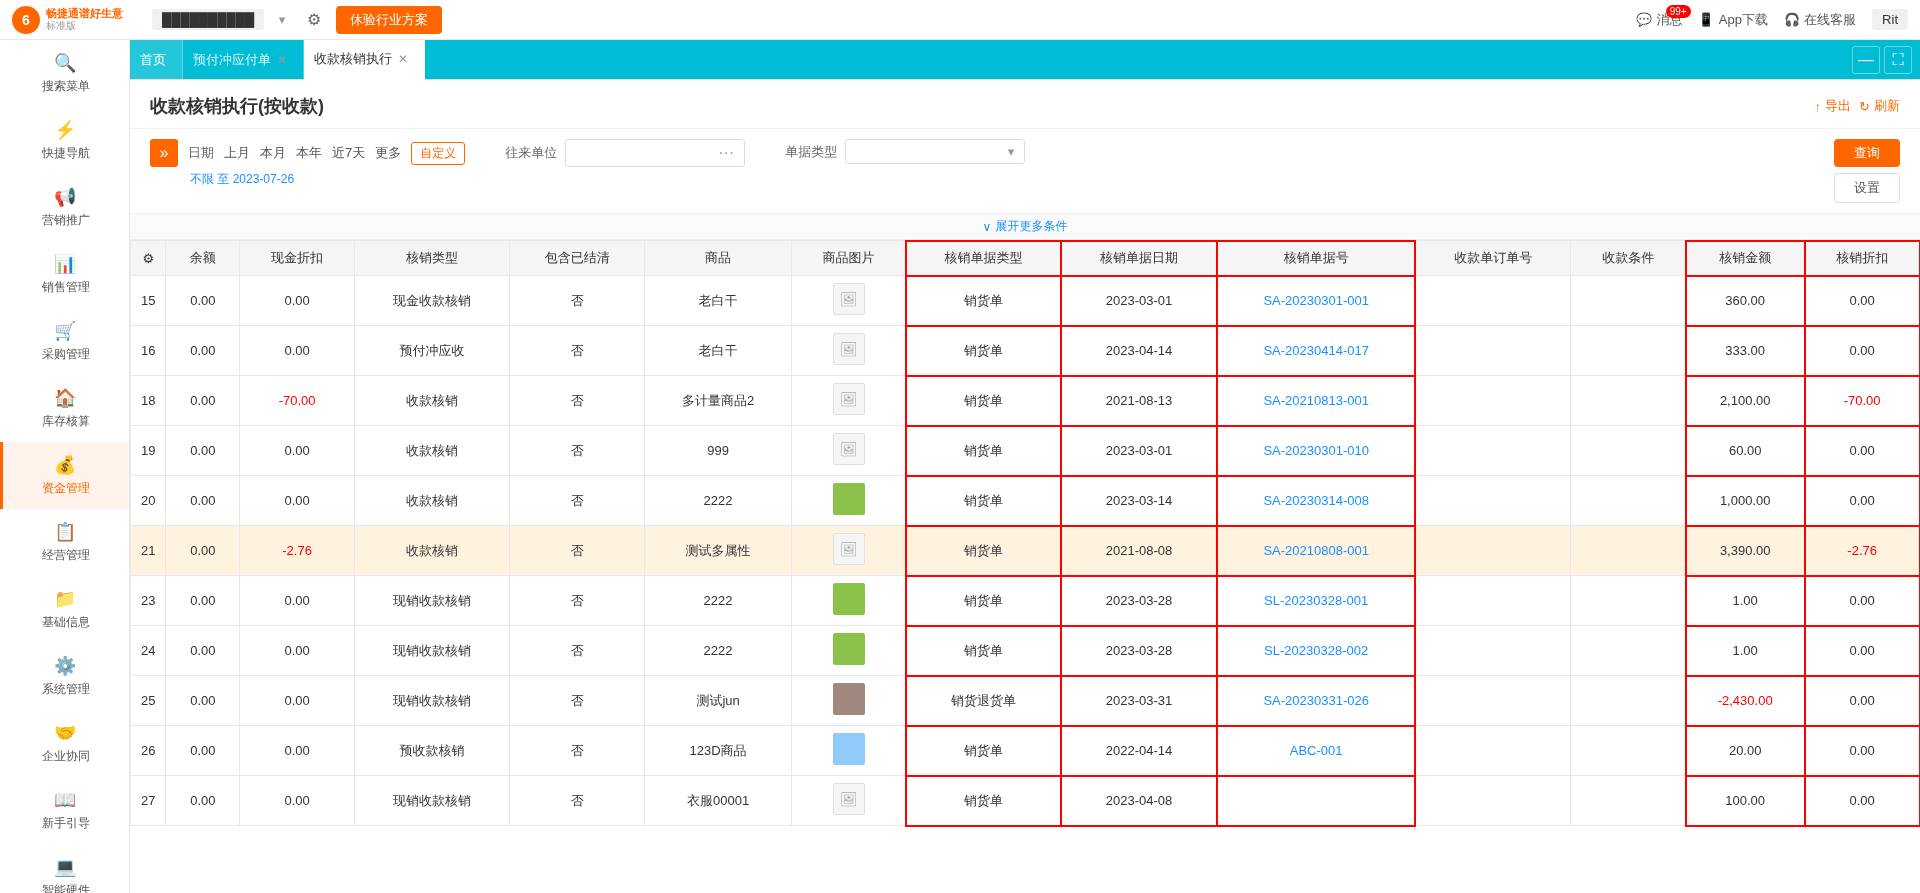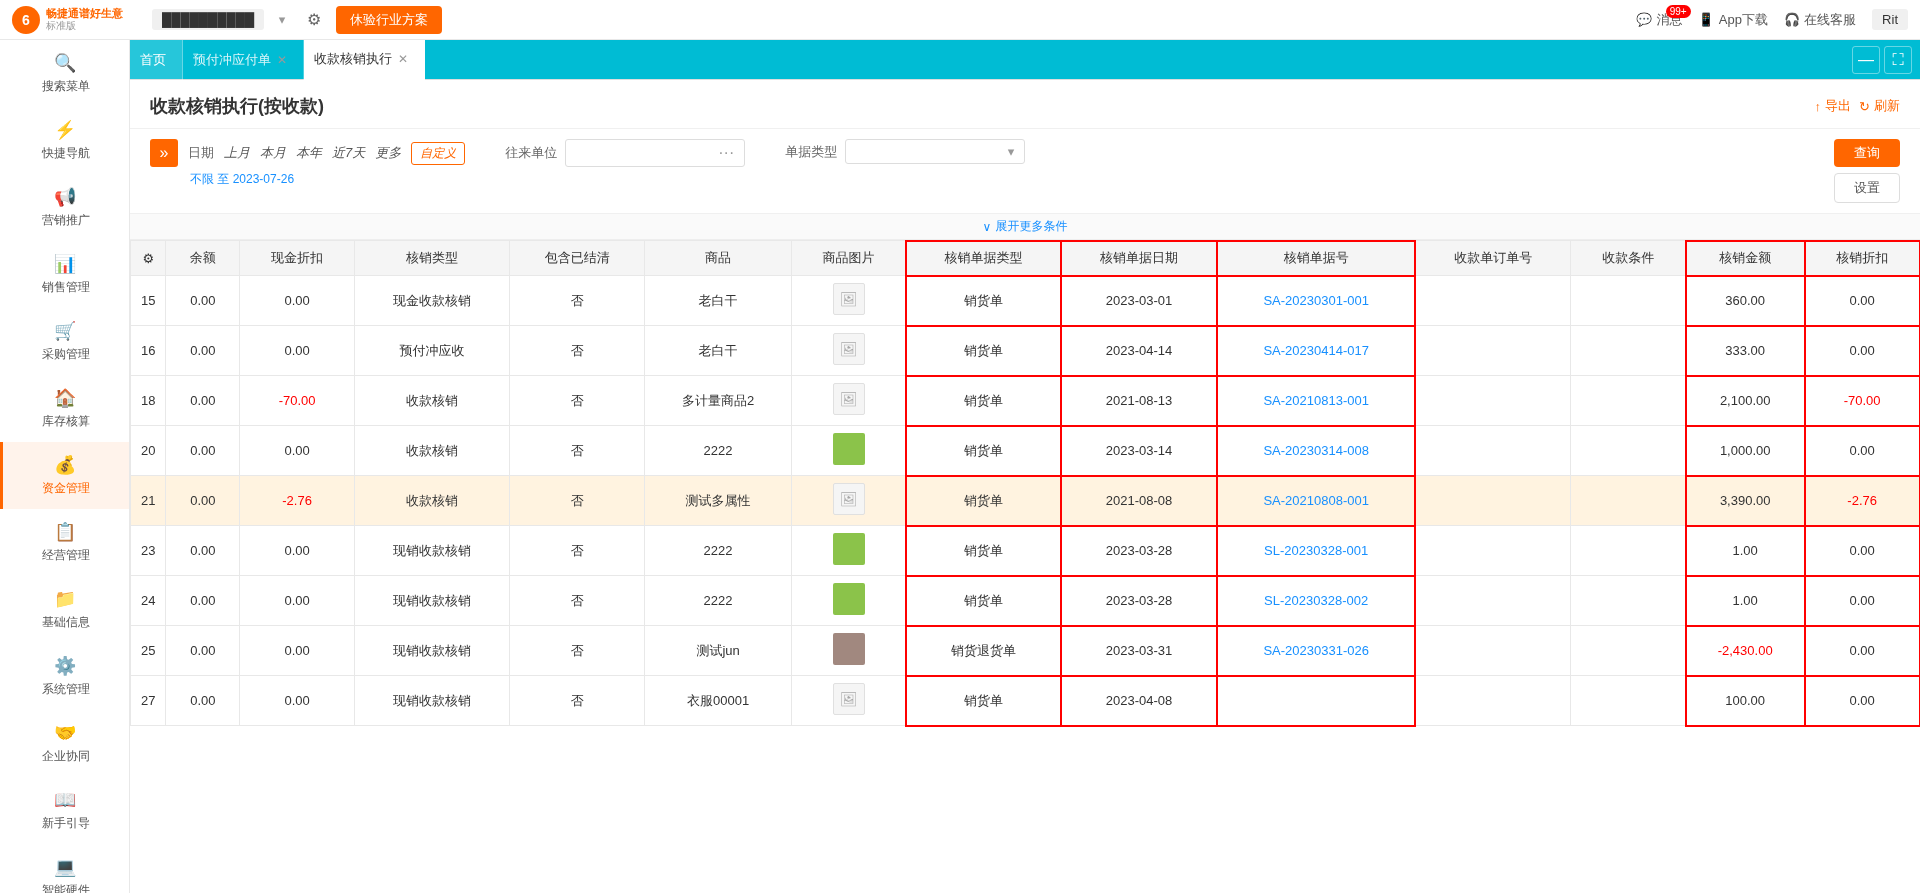--- a/index.html
+++ b/index.html
@@ -46,21 +46,21 @@
     .tab-spacer { flex: 1; }
     .tab-actions { display: flex; align-items: center; gap: 4px; padding-right: 8px; }
     .tab-action-btn { width: 28px; height: 28px; display: flex; align-items: center; justify-content: center; cursor: pointer; color: #666; font-size: 16px; border: 1px solid #ddd; border-radius: 3px; background: #fff; }
 
     
     .content { flex: 1; background: #fff; overflow: hidden; display: flex; flex-direction: column; }
     .page-header { padding: 14px 20px 10px; display: flex; align-items: center; justify-content: space-between; border-bottom: 1px solid #f0f0f0; text-align: right; }
     .page-title { font-size: 18px; font-weight: bold; color: #333; }
     .page-actions { display: flex; gap: 8px; }
     .action-btn { display: flex; align-items: center; gap: 4px; cursor: pointer; color: #f60; font-size: 13px; }
-    .date-shortcut { cursor: pointer; color: #555; font-size: 13px; font-style: italic; }
+    .date-shortcut { cursor: pointer; color: #555; font-size: 13px; }
     .date-shortcut.custom { background: #fff; border: 1px solid #f60; color: #f60; padding: 2px 8px; border-radius: 3px; font-size: 12px; }
     .date-range { color: #1890ff; font-size: 12px; margin-top: 2px; }
     .query-btn { background: #f60; color: white; border: none; padding: 5px 20px; border-radius: 4px; cursor: pointer; font-size: 13px; }
     .settings-btn { background: #fff; border: 1px solid #ddd; color: #555; padding: 5px 14px; border-radius: 4px; cursor: pointer; font-size: 13px; }
     .expand-btn { color: #1890ff; font-size: 12px; cursor: pointer; display: flex; align-items: center; gap: 4px; }
 
     
     .table-wrapper { flex: 1; overflow: auto; position: relative; }
     table { width: 100%; border-collapse: collapse; font-size: 13px; }
     thead th { background: #f5f5f5; border: 1px solid #e8e8e8; padding: 8px 10px; text-align: center; font-weight: normal; color: #333; white-space: nowrap; position: sticky; top: 0; z-index: 2; }
@@ -328,20 +328,36 @@
     <td><span class="img-icon-default"></span></td>
     <td style="outline:2px solid red;outline-offset:-1px;">销货单</td>
     <td style="outline:2px solid red;outline-offset:-1px;">2021-08-13</td>
     <td style="outline:2px solid red;outline-offset:-1px;"><a class="link-text">SA-20210813-001</a></td>
     <td></td>
     <td></td>
     <td style="outline:2px solid red;outline-offset:-1px;">2,100.00</td>
     <td style="outline:2px solid red;outline-offset:-1px;" class="negative">-70.00</td>
   </tr>
               <tr>
+    <td>19</td>
+    <td>0.00</td>
+    <td>0.00</td>
+    <td>收款核销</td>
+    <td>否</td>
+    <td>999</td>
+    <td><span class="img-icon-default"></span></td>
+    <td style="outline:2px solid red;outline-offset:-1px;">销货单</td>
+    <td style="outline:2px solid red;outline-offset:-1px;">2023-03-01</td>
+    <td style="outline:2px solid red;outline-offset:-1px;"><a class="link-text">SA-20230301-010</a></td>
+    <td></td>
+    <td></td>
+    <td style="outline:2px solid red;outline-offset:-1px;">60.00</td>
+    <td style="outline:2px solid red;outline-offset:-1px;">0.00</td>
+  </tr>
+              <tr>
     <td>20</td>
     <td>0.00</td>
     <td>0.00</td>
     <td>收款核销</td>
     <td>否</td>
     <td>2222</td>
     <td><span class="img-placeholder-green"></span></td>
     <td style="outline:2px solid red;outline-offset:-1px;">销货单</td>
     <td style="outline:2px solid red;outline-offset:-1px;">2023-03-14</td>
     <td style="outline:2px solid red;outline-offset:-1px;"><a class="link-text">SA-20230314-008</a></td>
@@ -408,20 +424,36 @@
     <td><span class="img-placeholder-brown"></span></td>
     <td style="outline:2px solid red;outline-offset:-1px;">销货退货单</td>
     <td style="outline:2px solid red;outline-offset:-1px;">2023-03-31</td>
     <td style="outline:2px solid red;outline-offset:-1px;"><a class="link-text">SA-20230331-026</a></td>
     <td></td>
     <td></td>
     <td style="outline:2px solid red;outline-offset:-1px;" class="negative">-2,430.00</td>
     <td style="outline:2px solid red;outline-offset:-1px;">0.00</td>
   </tr>
               <tr>
+    <td>26</td>
+    <td>0.00</td>
+    <td>0.00</td>
+    <td>预收款核销</td>
+    <td>否</td>
+    <td>123D商品</td>
+    <td><span class="img-placeholder-blue"></span></td>
+    <td style="outline:2px solid red;outline-offset:-1px;">销货单</td>
+    <td style="outline:2px solid red;outline-offset:-1px;">2022-04-14</td>
+    <td style="outline:2px solid red;outline-offset:-1px;"><a class="link-text">ABC-001</a></td>
+    <td></td>
+    <td></td>
+    <td style="outline:2px solid red;outline-offset:-1px;">20.00</td>
+    <td style="outline:2px solid red;outline-offset:-1px;">0.00</td>
+  </tr>
+              <tr>
     <td>27</td>
     <td>0.00</td>
     <td>0.00</td>
     <td>现销收款核销</td>
     <td>否</td>
     <td>衣服00001</td>
     <td><span class="img-icon-default"></span></td>
     <td style="outline:2px solid red;outline-offset:-1px;">销货单</td>
     <td style="outline:2px solid red;outline-offset:-1px;">2023-04-08</td>
     <td style="outline:2px solid red;outline-offset:-1px;"></td>

